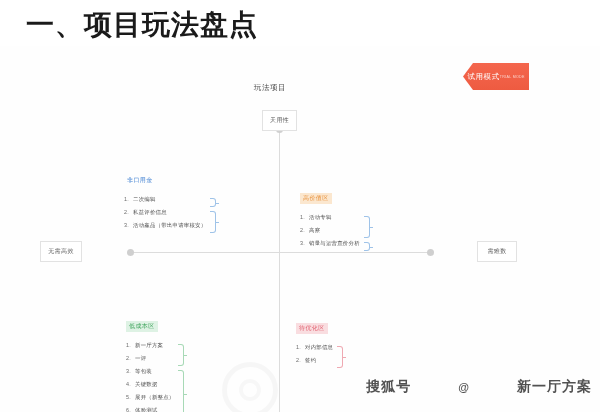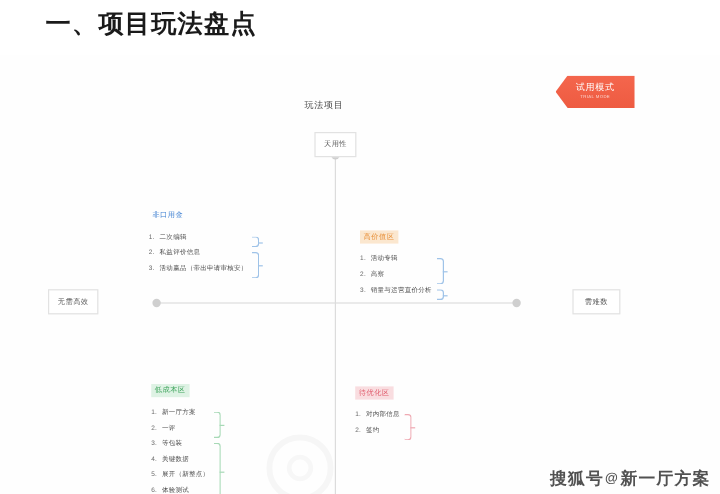--- a/index.html
+++ b/index.html
@@ -12,23 +12,23 @@
     height: 412px;
     position: relative;
     overflow: hidden;
     font-family: "Liberation Sans", "DejaVu Sans", sans-serif;
     color: #222;
   }
 
   
   .page-title {
     position: absolute;
-    left: 38px;
+    left: 26px;
     top: 6px;
-    font-size: 21px;
+    font-size: 28px;
     font-weight: bold;
     letter-spacing: 1px;
     color: #1a1a1a;
     white-space: nowrap;
   }
 
   
   .canvas {
     position: absolute;
     left: 0;
@@ -77,21 +77,20 @@
   
   .ribbon {
     position: absolute;
     left: 463px;
     top: 17px;
     width: 66px;
     height: 27px;
     background: linear-gradient(180deg, #f4664d 0%, #ee5b41 100%);
     clip-path: polygon(10px 0, 100% 0, 100% 100%, 10px 100%, 0 50%);
     display: flex;
-    flex-direction: column;
     align-items: center;
     justify-content: center;
   }
   .ribbon-label {
     font-size: 7.5px;
     color: #ffffff;
     letter-spacing: 0.6px;
     line-height: 1;
   }
   .ribbon-sub {
@@ -226,29 +225,30 @@
   
   .q-tl { left: 124px; top: 122px; }
   .q-tr { left: 300px; top: 140px; }
   .q-bl { left: 126px; top: 268px; }
   .q-br { left: 296px; top: 270px; }
 
   
   .watermark {
     position: absolute;
     right: 8px;
-    bottom: 4px;
+    bottom: 16px;
     display: flex;
     align-items: center;
     font-size: 14px;
     font-weight: bold;
     color: #3a3a3a;
     letter-spacing: 1px;
     opacity: 0.88;
     white-space: nowrap;
+    gap: 46px;
   }
   .wm-at {
     display: inline-block;
     font-size: 11px;
     margin: 0 1px;
   }
 </style>
 </head>
 <body>
 

